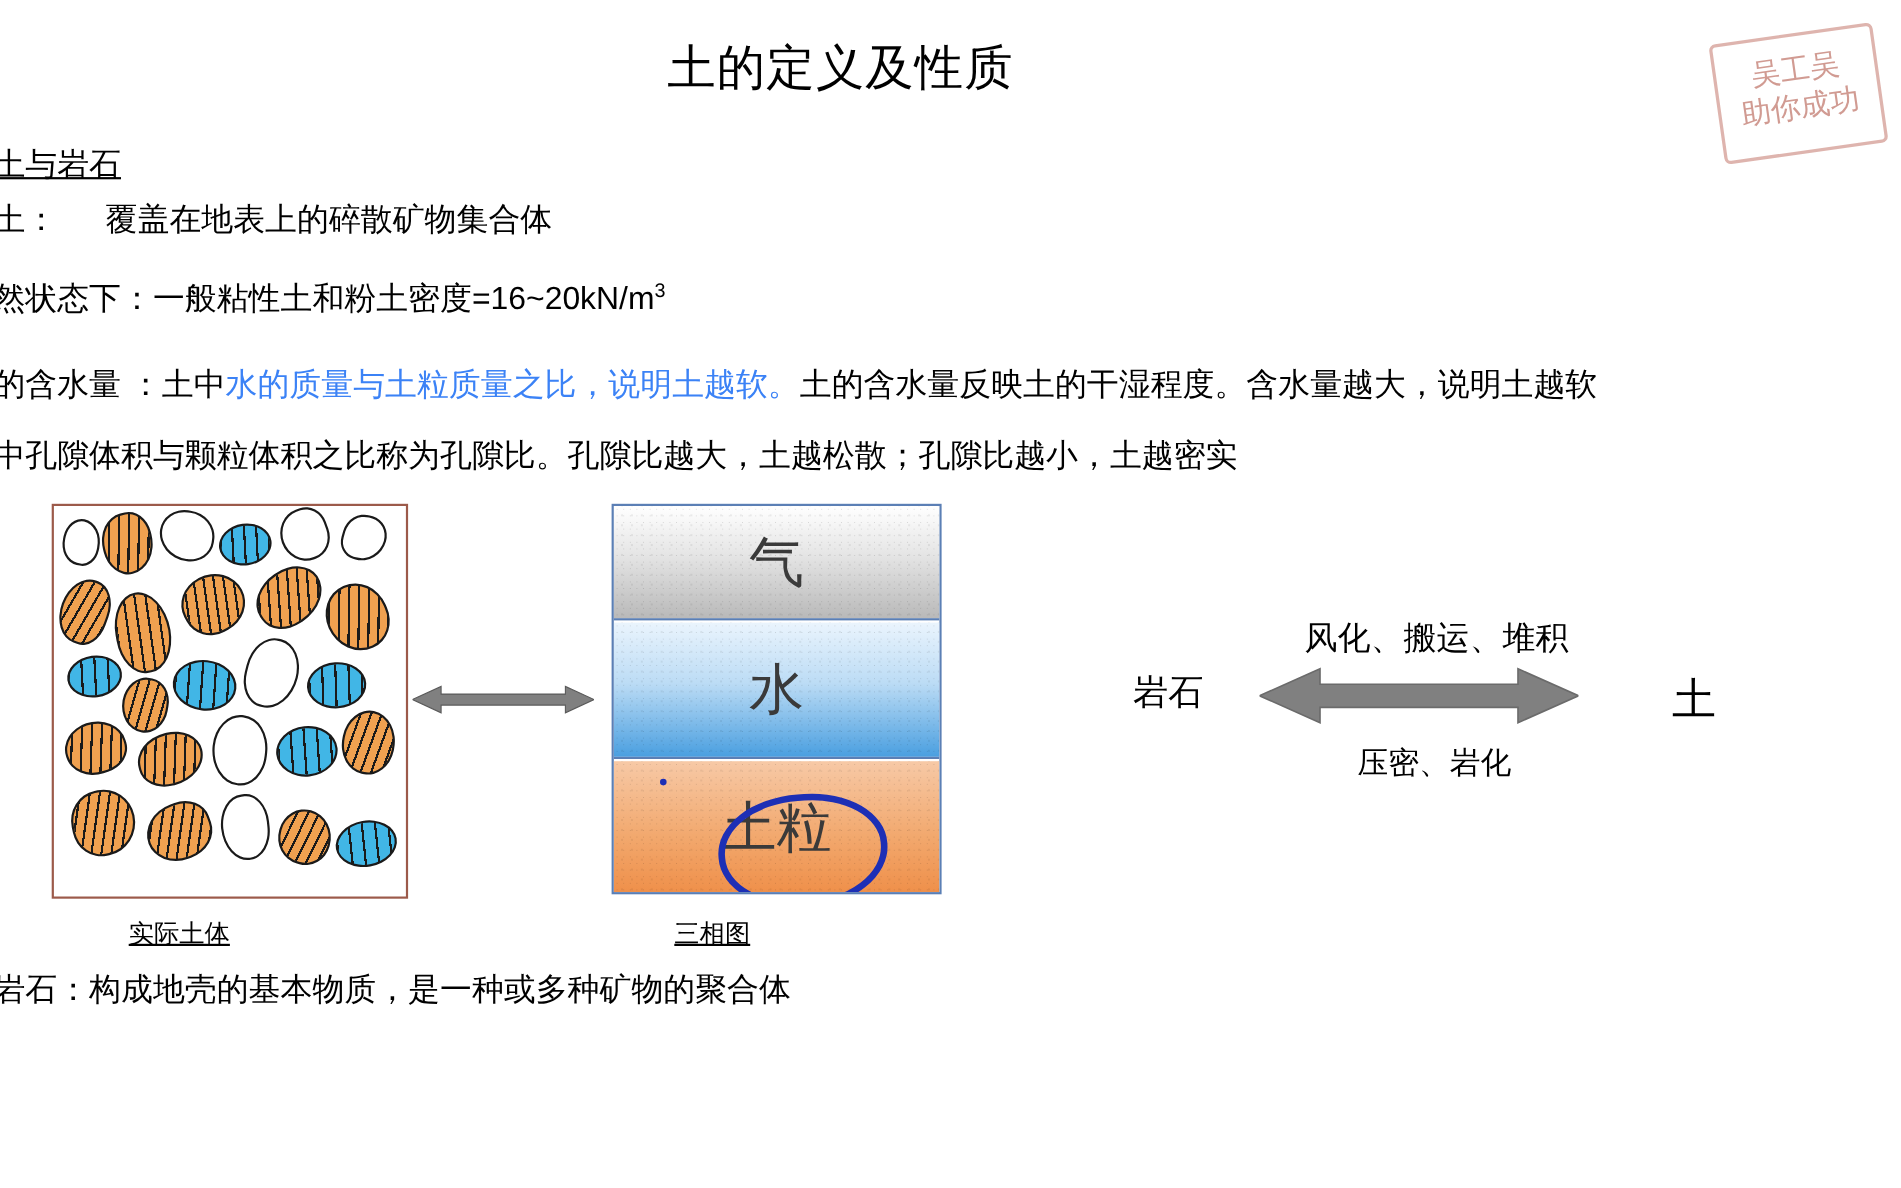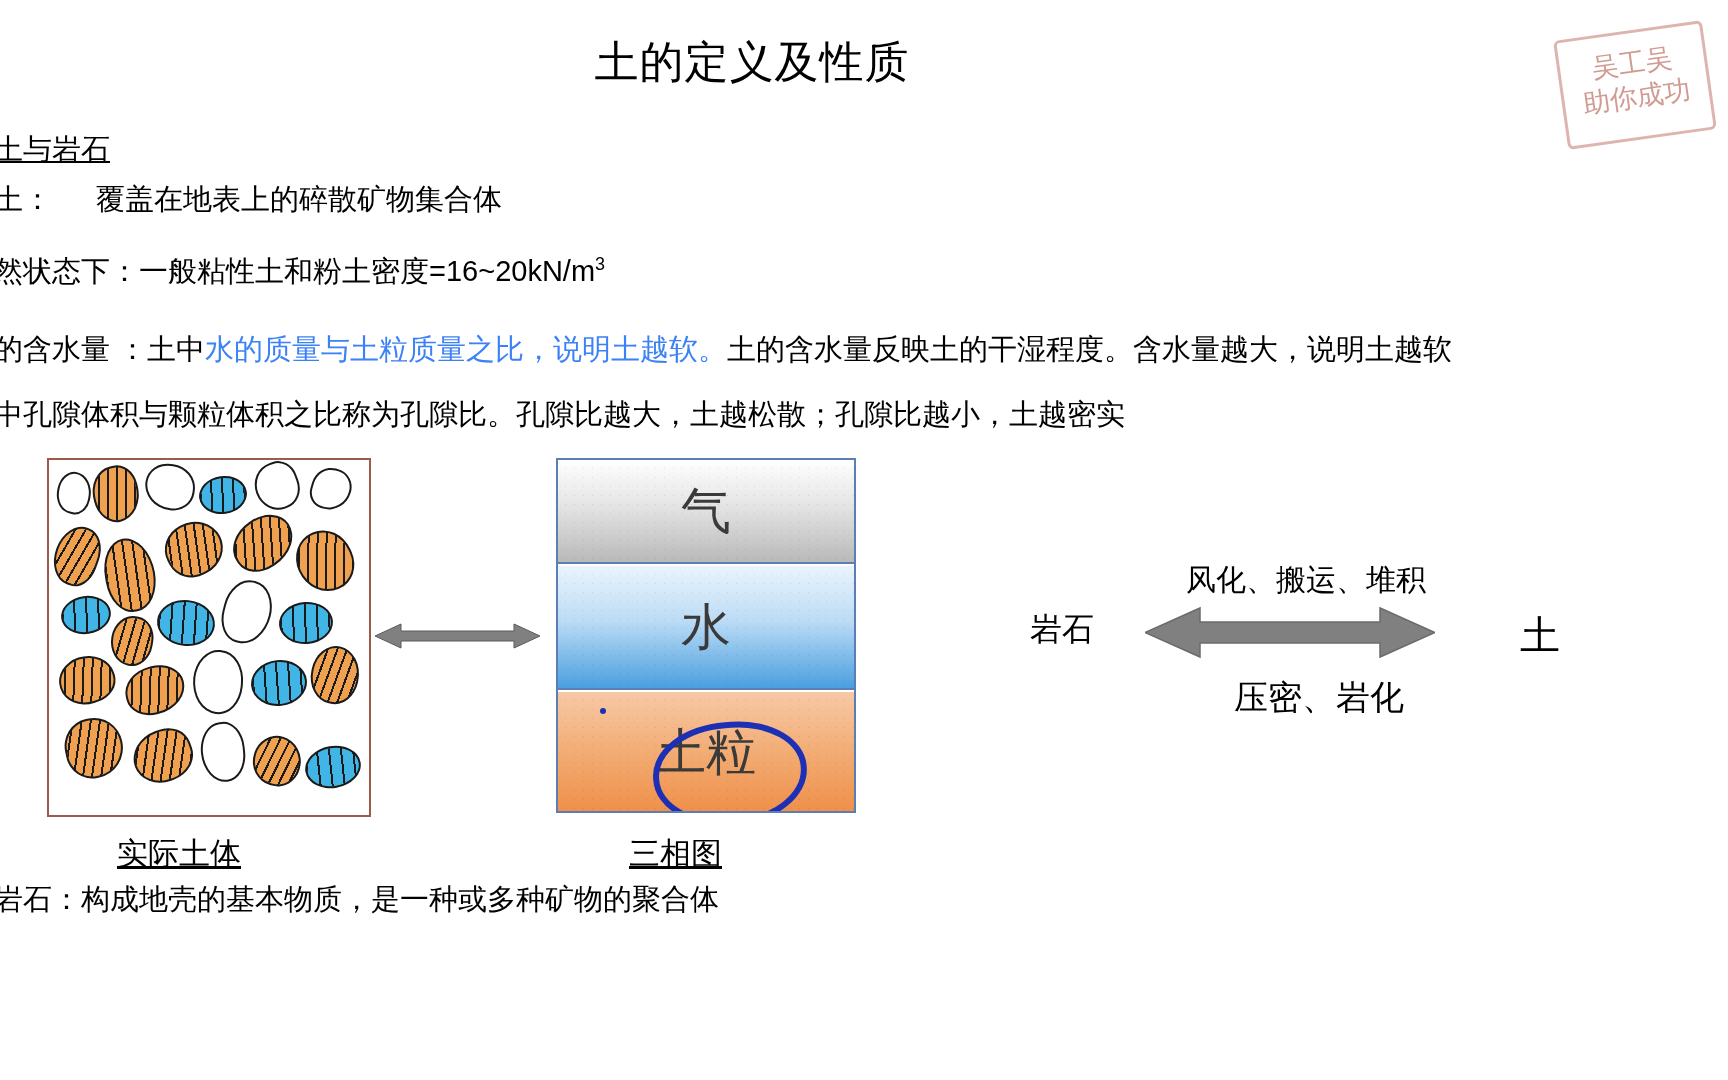--- a/index.html
+++ b/index.html
@@ -19,21 +19,21 @@
     position: absolute;
     left: 0; top: 0;
     width: 1728px;
     height: 1080px;
     background: #ffffff;
   }
   
 
   .title {
     position: absolute;
-    left: 0;
+    left: 12px;
     top: 36px;
     width: 1504px;
     text-align: center;
     font-size: 44px;
     line-height: 1.2;
     letter-spacing: 1px;
   }
 
   .stamp {
     position: absolute;
@@ -153,40 +153,40 @@
     left: 42px;
     top: 248px;
     width: 6px; height: 6px;
     border-radius: 50%;
     background: #1d2fb5;
     z-index: 3;
   }
 
   .caption {
     position: absolute;
-    font-size: 31px;
+    font-size: 23px;
     text-decoration: underline;
   }
   .cap-left { left: 117px; top: 833px; }
-  .cap-right { left: 613px; top: 833px; margin-left: 16px; }
+  .cap-right { left: 613px; top: 833px; }
 
   
   .arrow-small {
     position: absolute;
     left: 375px;
     top: 622px;
     width: 165px;
     height: 28px;
   }
 
   
   .rock-label { position: absolute; left: 1030px; top: 608px; font-size: 32px; }
   .soil-label { position: absolute; left: 1520px; top: 608px; font-size: 40px; }
   .cycle-top { position: absolute; left: 1186px; top: 560px; font-size: 30px; }
-  .cycle-bot { position: absolute; left: 1234px; top: 675px; font-size: 34px; text-align: center; }
+  .cycle-bot { position: absolute; left: 1234px; top: 675px; font-size: 28px; text-align: center; }
   .arrow-big {
     position: absolute;
     left: 1145px;
     top: 605px;
     width: 290px;
     height: 55px;
   }
 </style>
 </head>
 <body>

